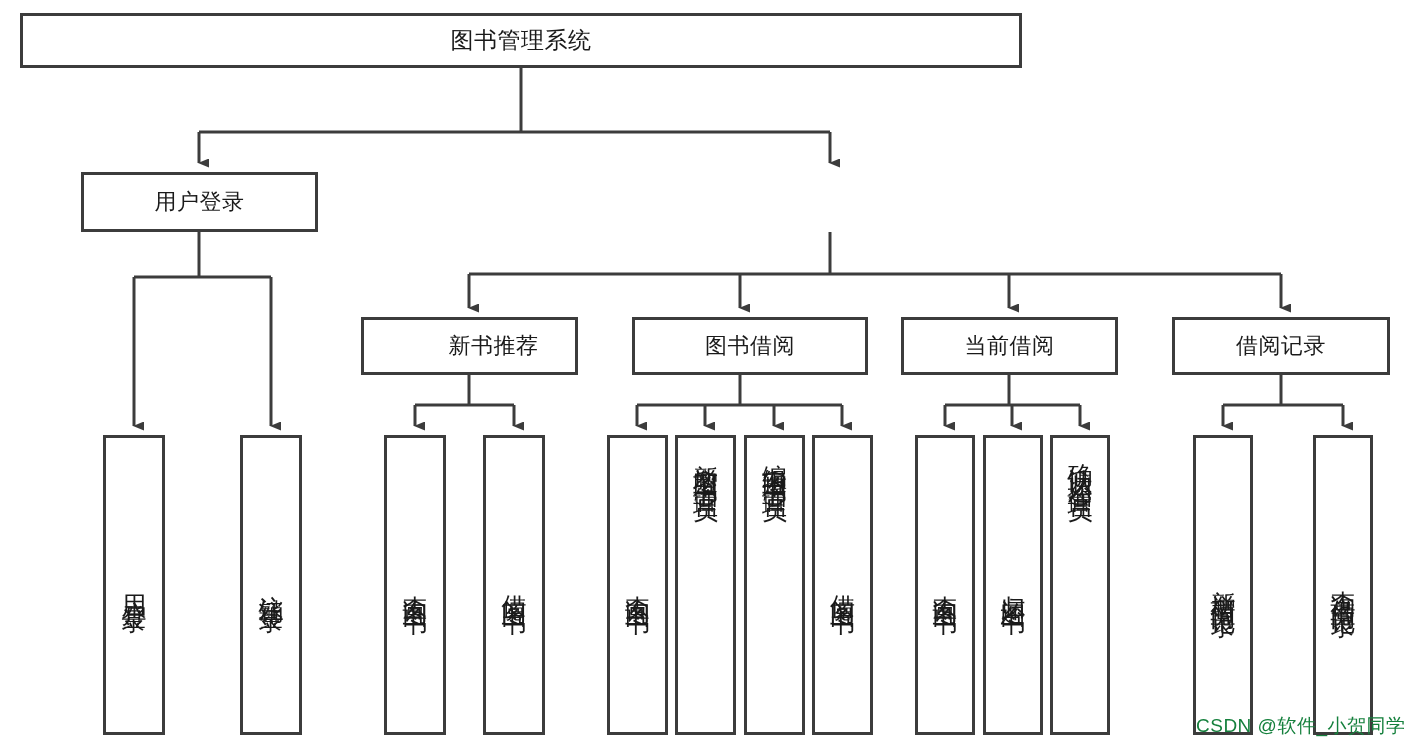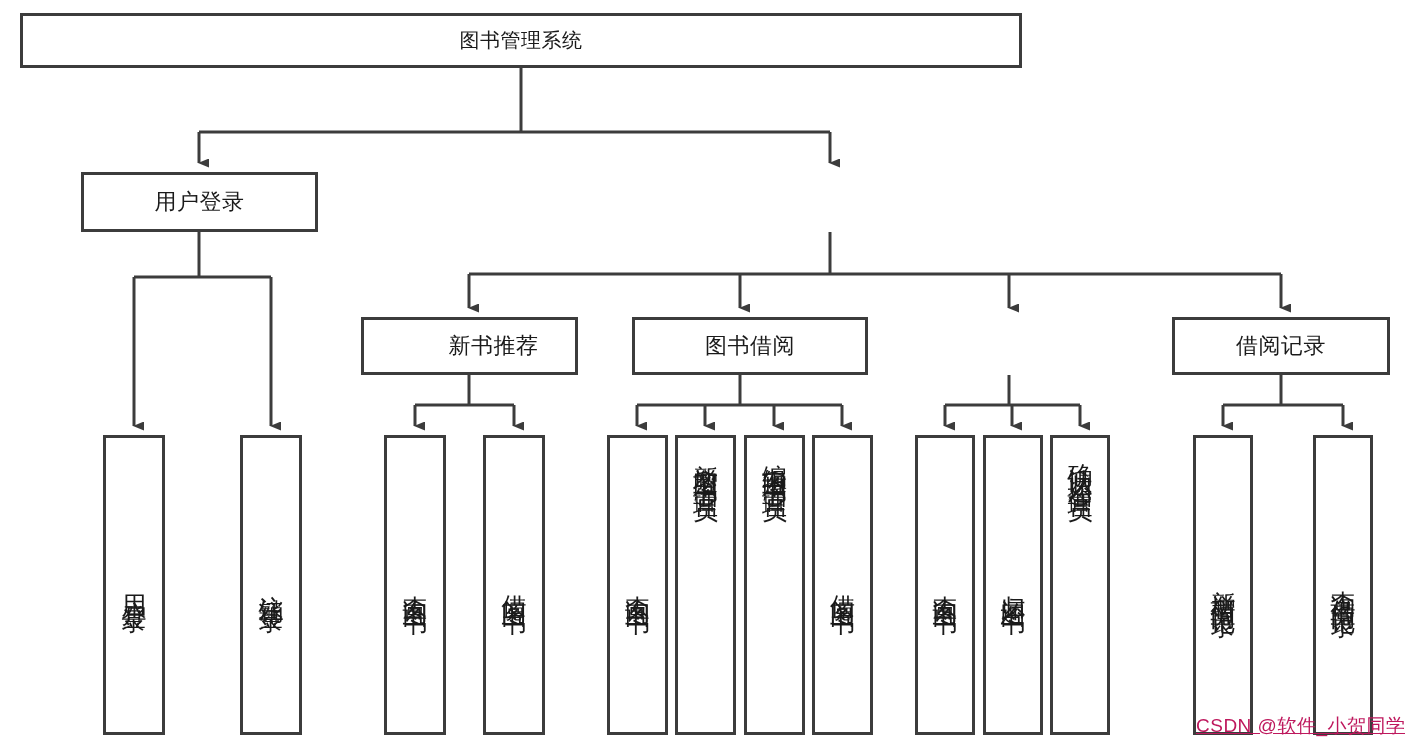--- a/index.html
+++ b/index.html
@@ -41,46 +41,45 @@
     display: block;
     line-height: 1.18;
     letter-spacing: 0.5px;
     white-space: pre;
   }
   
   .node.horiz .node-label {
     font-size: 22px;
   }
   .node.title .node-label {
-    font-size: 20px;
+    font-size: 23px;
   }
   
   .node.vert {
     align-items: flex-start;
     padding-top: 6px;
   }
   .node.vert .node-label {
     writing-mode: vertical-rl;
     text-orientation: upright;
     font-size: 25px;
     line-height: 1.0;
     letter-spacing: 5px;
     white-space: pre;
   }
   .node.vert.short {
     align-items: center;
     padding-top: 0;
   }
   .watermark {
     position: absolute;
-    color: #be185d;
+    color: #15803d;
     font-size: 19px;
     white-space: nowrap;
     letter-spacing: 0.5px;
-    text-decoration: underline;
   }
 </style>
 </head>
 <body>
 
 <div id="diagram-root">
 
   <svg class="connectors" viewBox="0 0 1405 747" width="1405" height="747" xmlns="http://www.w3.org/2000/svg">
     <defs>
       <marker id="arrow" markerWidth="9" markerHeight="11" refX="4.5" refY="10" orient="auto" markerUnits="userSpaceOnUse">
@@ -141,20 +140,23 @@
 
 
   <div class="node horiz" style="left:361px; top:317px; width:217px; height:58px;padding-left:48px;">
     <span class="node-label">新书推荐</span>
   </div>
 
   <div class="node horiz" style="left:632px; top:317px; width:236px; height:58px;">
     <span class="node-label">图书借阅</span>
   </div>
 
+  <div class="node horiz" style="left:901px; top:317px; width:217px; height:58px;">
+    <span class="node-label">当前借阅</span>
+  </div>
 
   <div class="node horiz" style="left:1172px; top:317px; width:218px; height:58px;font-family:Liberation Serif, serif;">
     <span class="node-label">借阅记录</span>
   </div>
 
   <div class="node vert short" style="left:103px; top:435px; width:62px; height:300px;">
     <span class="node-label">用户登录</span>
   </div>
 
   <div class="node vert short" style="left:240px; top:435px; width:62px; height:300px;">

